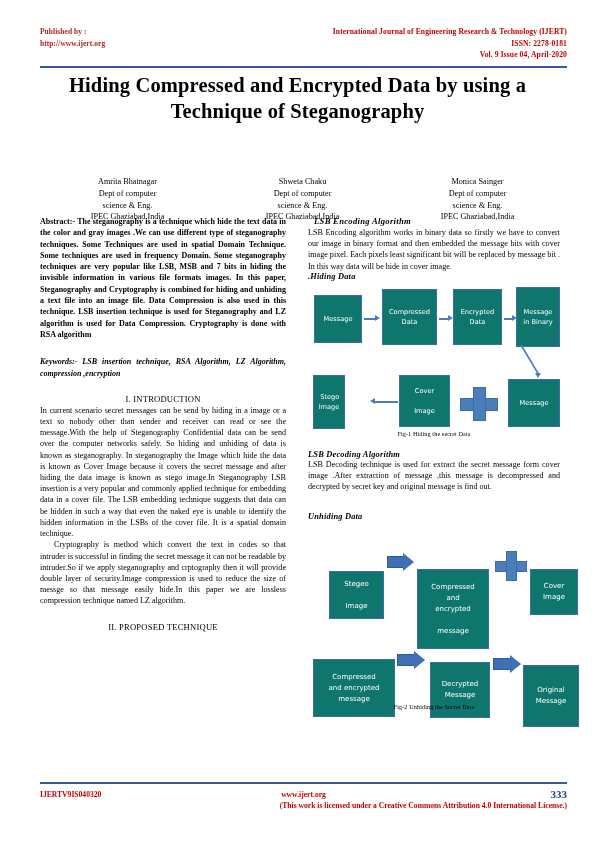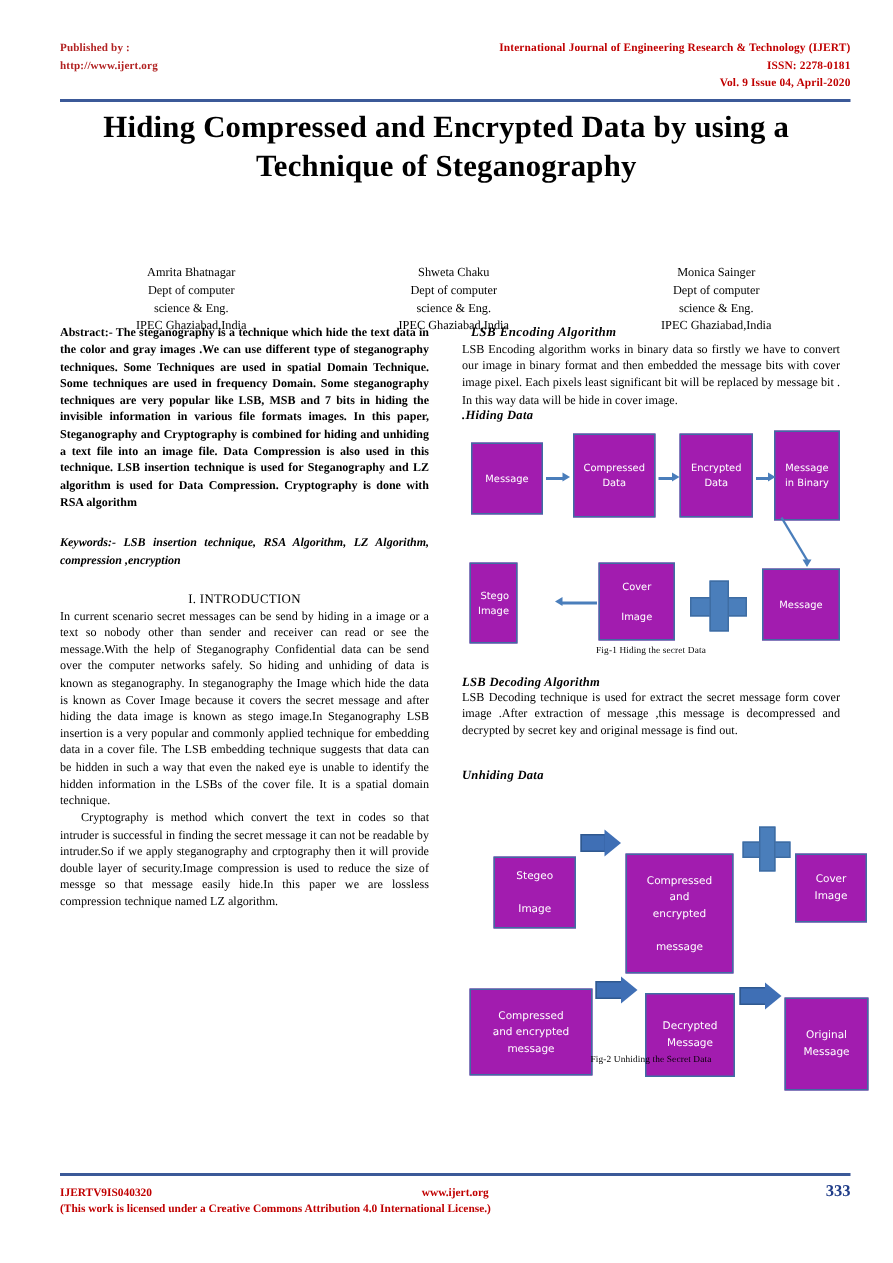--- a/index.html
+++ b/index.html
@@ -149,21 +149,21 @@
   }
   .indent { text-indent: 14px; }
 
   
   .fig {
     position: relative;
     width: 252px;
   }
   .box {
     position: absolute;
-    background: #a21caf;
+    background: #0f766e;
     border: 1px solid #3E6DA3;
     color: #ffffff;
     font-family: "DejaVu Sans", "Liberation Sans", sans-serif;
     display: flex;
     align-items: center;
     justify-content: center;
     text-align: center;
     font-size: 6.6px;
     line-height: 10px;
     box-sizing: border-box;
@@ -265,21 +265,21 @@
   .ftr-page {
     position: absolute;
     right: 0; top: -2px;
     color: #1F3C88;
     font-weight: bold;
     font-size: 11px;
   }
   .ftr-lic {
     position: absolute;
     left: 0; right: 0; top: 11px;
-    text-align: left;
+    text-align: right;
     color: #C00000;
     font-weight: bold;
     font-size: 7.6px;
   }
 </style>
 </head>
 <body>
 
 <div class="page">
 
@@ -318,20 +318,21 @@
       <div>IPEC Ghaziabad,India</div>
     </div>
   </div>
 
   <div class="col-left">
     <p class="abs">Abstract:- The steganography is a technique which hide the text data in the color and gray images .We can use different type of steganography techniques. Some Techniques are used in spatial Domain Technique. Some techniques are used in frequency Domain. Some steganography techniques are very popular like LSB, MSB and 7 bits in hiding the invisible information in various file formats images. In this paper, Steganography and Cryptography is combined for hiding and unhiding a text file into an image file. Data Compression is also used in this technique. LSB insertion technique is used for Steganography and LZ algorithm is used for Data Compression. Cryptography is done with RSA algorithm</p>
     <p class="kw">Keywords:- LSB insertion technique, RSA Algorithm, LZ Algorithm, compression ,encryption</p>
     <h2 class="sect">I. INTRODUCTION</h2>
     <p class="body">In current scenario secret messages can be send by hiding in a image or a text so nobody other than sender and receiver can read or see the message.With the help of Steganography Confidential data can be send over the computer networks safely. So hiding and unhiding of data is known as steganography. In steganography the Image which hide the data is known as Cover Image because it covers the secret message and after hiding the data image is known as stego image.In Steganography LSB insertion is a very popular and commonly applied technique for embedding data in a cover file. The LSB embedding technique suggests that data can be hidden in such a way that even the naked eye is unable to identify the hidden information in the LSBs of the cover file. It is a spatial domain technique.</p>
     <p class="body indent">Cryptography is method which convert the text in codes so that intruder is successful in finding the secret message it can not be readable by intruder.So if we apply steganography and crptography then it will provide double layer of security.Image compression is used to reduce the size of messge so that message easily hide.In this paper we are lossless compression technique named  LZ algorithm.</p>
+    <h2 class="sect">II. PROPOSED TECHNIQUE</h2>
   </div>
 
   <div class="col-right">
 
     <h3 class="sub">LSB Encoding Algorithm</h3>
     <p class="body">LSB Encoding algorithm works in binary data so firstly we have to convert our image in binary format and then embedded the message bits with cover image pixel. Each pixels least significant bit will be replaced by message bit . In this way data will be hide in cover image.</p>
     <h3 class="sub2">.Hiding Data</h3>
 
     <div class="fig" style="height:155px; margin-top:6px;">
 

